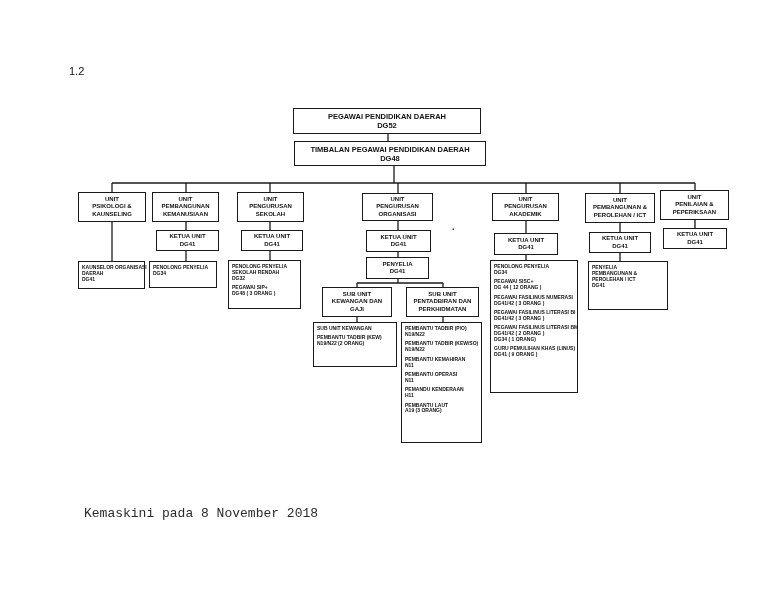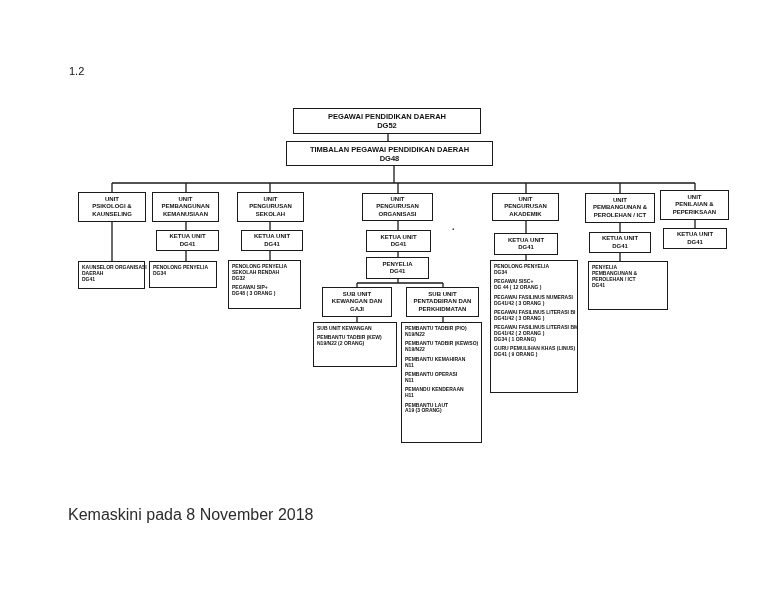--- a/index.html
+++ b/index.html
@@ -23,26 +23,26 @@
   }
   .box{
     display:flex;flex-direction:column;justify-content:center;align-items:center;
     text-align:right;font-weight:bold;
   }
   .box .ln{font-size:6px;line-height:7.3px;white-space:nowrap;}
   .toplevel .ln{font-size:7.5px;line-height:9px;}
   .dbox{padding:3px 2px 2px 3px;text-align:left;font-weight:bold;}
   .dbox .ln{font-size:5px;line-height:5.9px;white-space:nowrap;}
   .dbox .gap{height:3.5px;}
-  .footer-note{position:absolute;left:68px;top:506px;font-size:16px;color:#2b2b2b;}
+  .footer-note{position:absolute;left:84px;top:506px;font-size:13px;color:#2b2b2b;font-family:Liberation Mono, monospace;}
   .stray{position:absolute;left:452px;top:222px;font-size:9px;font-weight:bold;}
 
   
   #b-pegawai{left:293px;top:108px;width:188px;height:26px;border-width:1.6px;}
-  #b-timbalan{left:286px;top:141px;width:207px;height:25px;border-width:1.6px;}
+  #b-timbalan{left:294px;top:141px;width:192px;height:25px;border-width:1.6px;}
   #b-unit-psikologi{left:78px;top:192px;width:68px;height:30px;}
   #b-unit-kemanusiaan{left:152px;top:192px;width:67px;height:30px;}
   #b-unit-sekolah{left:237px;top:192px;width:67px;height:30px;}
   #b-unit-organisasi{left:362px;top:193px;width:71px;height:28px;}
   #b-unit-akademik{left:492px;top:193px;width:67px;height:28px;}
   #b-unit-ict{left:585px;top:193px;width:70px;height:30px;}
   #b-unit-penilaian{left:660px;top:190px;width:69px;height:30px;}
   #b-ketua-kemanusiaan{left:156px;top:230px;width:63px;height:21px;}
   #b-ketua-sekolah{left:241px;top:230px;width:62px;height:21px;}
   #b-ketua-organisasi{left:366px;top:230px;width:65px;height:22px;}

